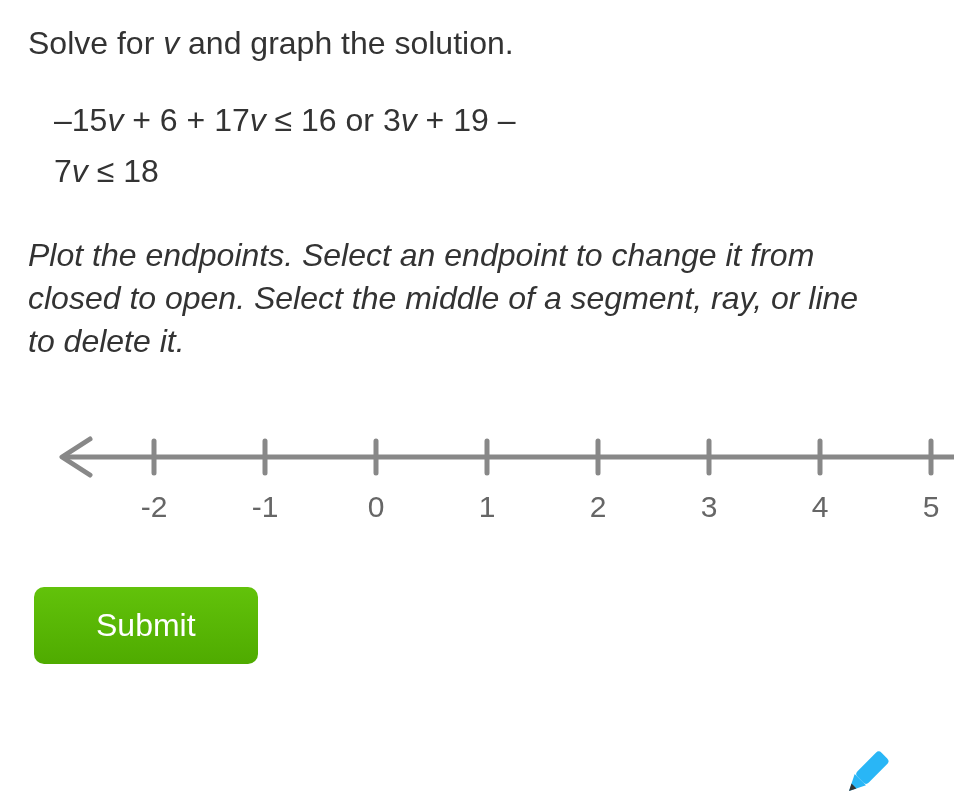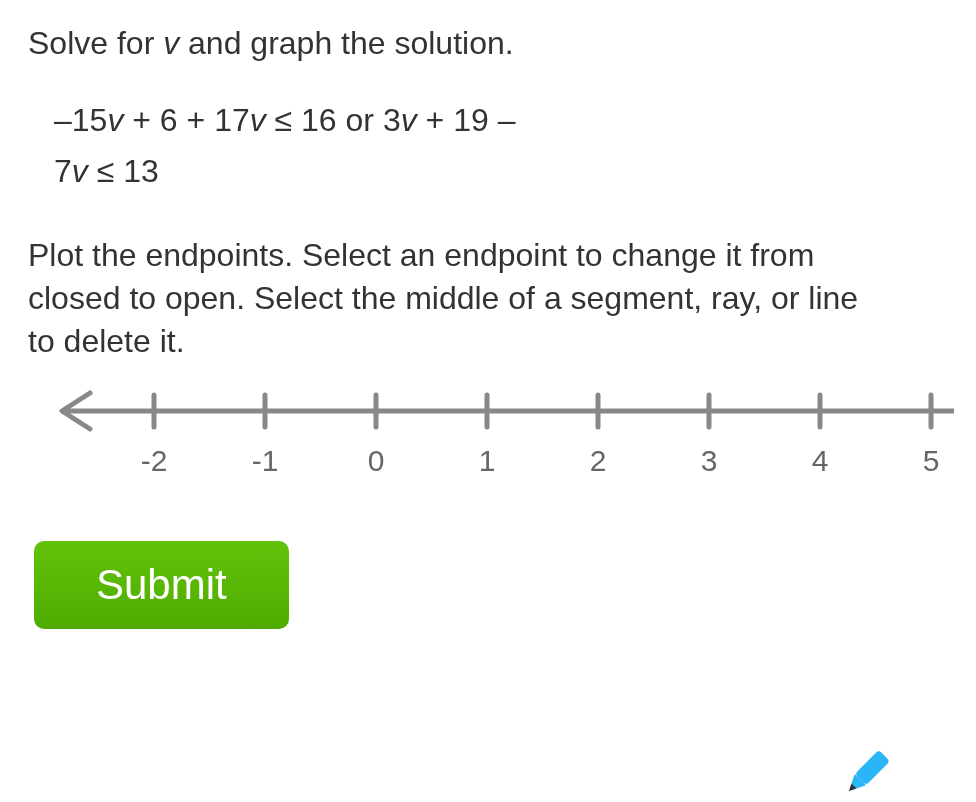--- a/index.html
+++ b/index.html
@@ -28,44 +28,45 @@
   .ital { font-style: italic; }
   .inequality {
     font-size: 32px;
     color: #333333;
     line-height: 1.6;
     margin: 0 0 36px 26px;
   }
   .var { font-style: italic; }
   .instructions {
     font-size: 32px;
+    font-style: italic;
     color: #333333;
     line-height: 1.35;
-    margin-bottom: 18px;
+    margin-bottom: 64px;
   }
   .numberline-wrap {
     width: 920px;
     margin: 0 0 50px 6px;
   }
   .numberline-svg {
     width: 100%;
     height: 110px;
     display: block;
   }
   .tick-label {
     font-size: 30px;
     fill: #666666;
     font-family: Verdana, Geneva, sans-serif;
   }
   .submit-btn {
     display: inline-block;
     background: #54b700;
     background: linear-gradient(to bottom, #62c20a, #4fab00);
     color: #ffffff;
-    font-size: 42px;
+    font-size: 32px;
     font-family: Verdana, Geneva, sans-serif;
     border: none;
     border-radius: 10px;
     padding: 20px 62px;
     cursor: pointer;
     margin-left: 6px;
   }
   .pencil {
     position: absolute;
     right: 22px;
@@ -82,21 +83,21 @@
 
   <div class="prompt">
     <span>Solve for </span><span class="ital">v</span><span> and graph the solution.</span>
   </div>
 
   <div class="inequality">
     <div>
       <span>–15</span><span class="var">v</span><span> + 6 + 17</span><span class="var">v</span><span> ≤ 16 or 3</span><span class="var">v</span><span> + 19 – </span>
     </div>
     <div>
-      <span>7</span><span class="var">v</span><span> ≤ 13</span>
+      <span>7</span><span class="var">v</span><span> ≤ 18</span>
     </div>
   </div>
 
   <div class="instructions">Plot the endpoints. Select an endpoint to change it from closed to open. Select the middle of a segment, ray, or line to delete it.</div>
 
   <div class="numberline-wrap">
     <svg class="numberline-svg" viewBox="0 0 920 110">
 
       <line x1="30" y1="30" x2="920" y2="30" stroke="#888888" stroke-width="5" stroke-linecap="round"></line>
 

